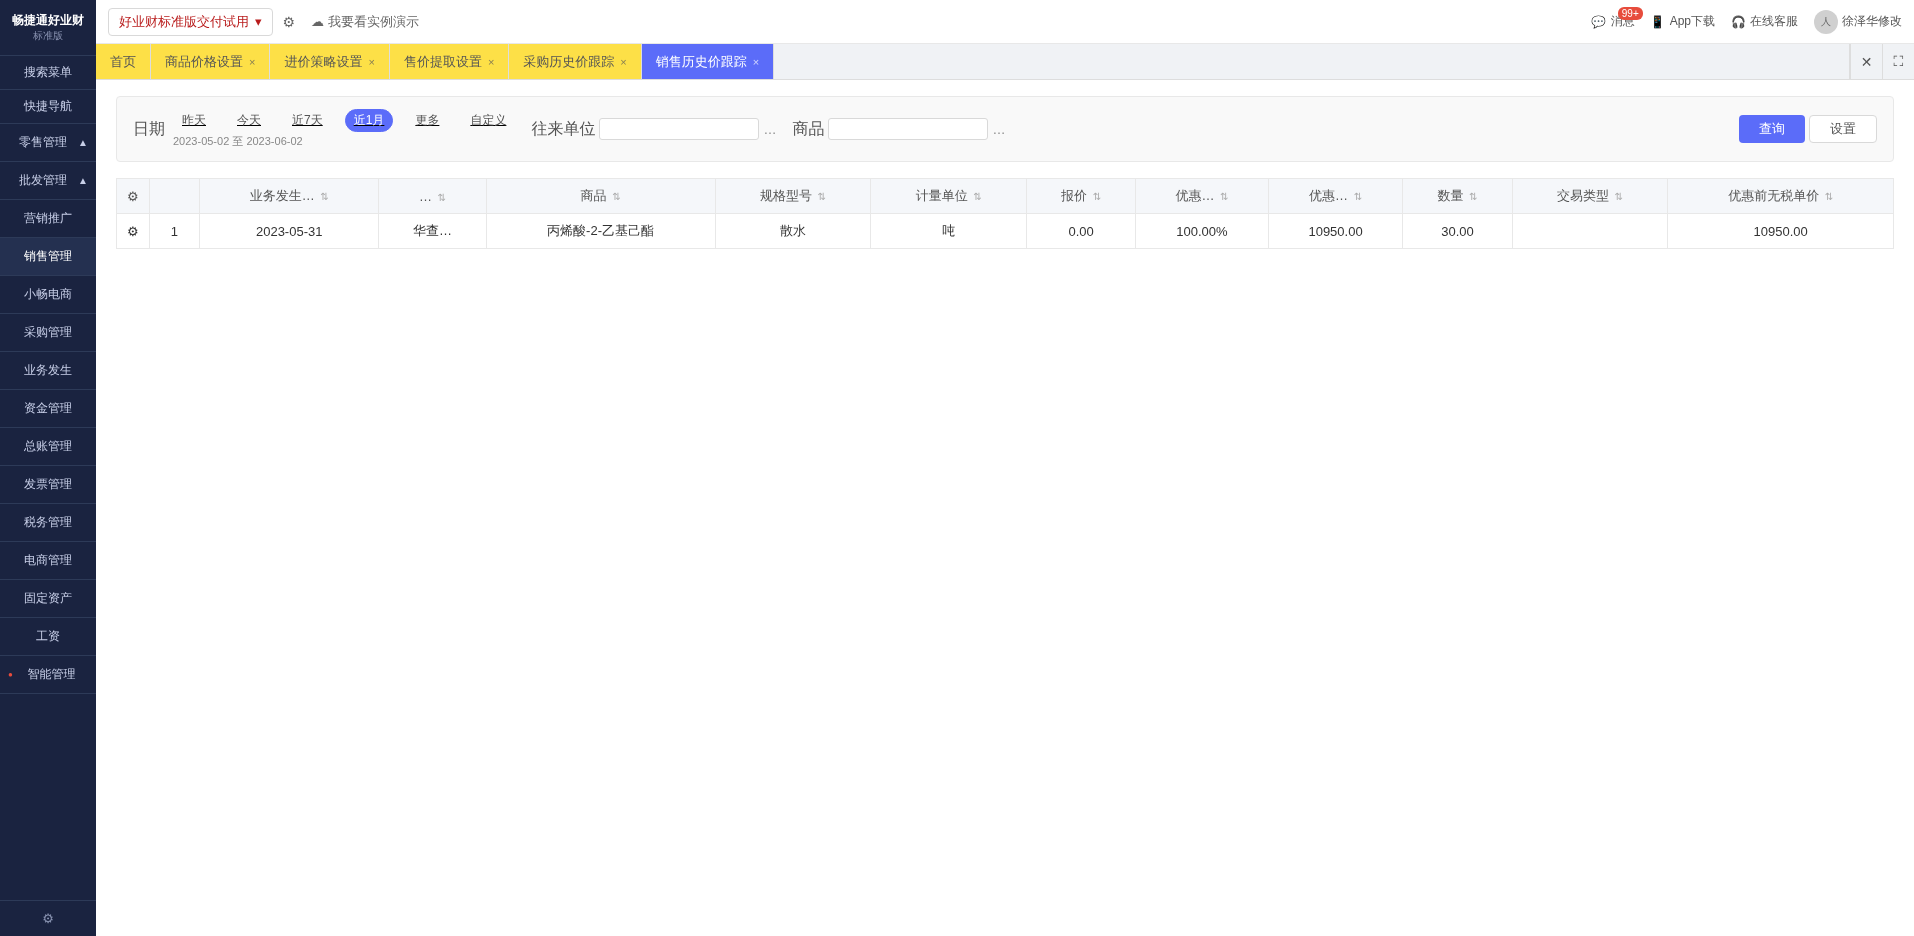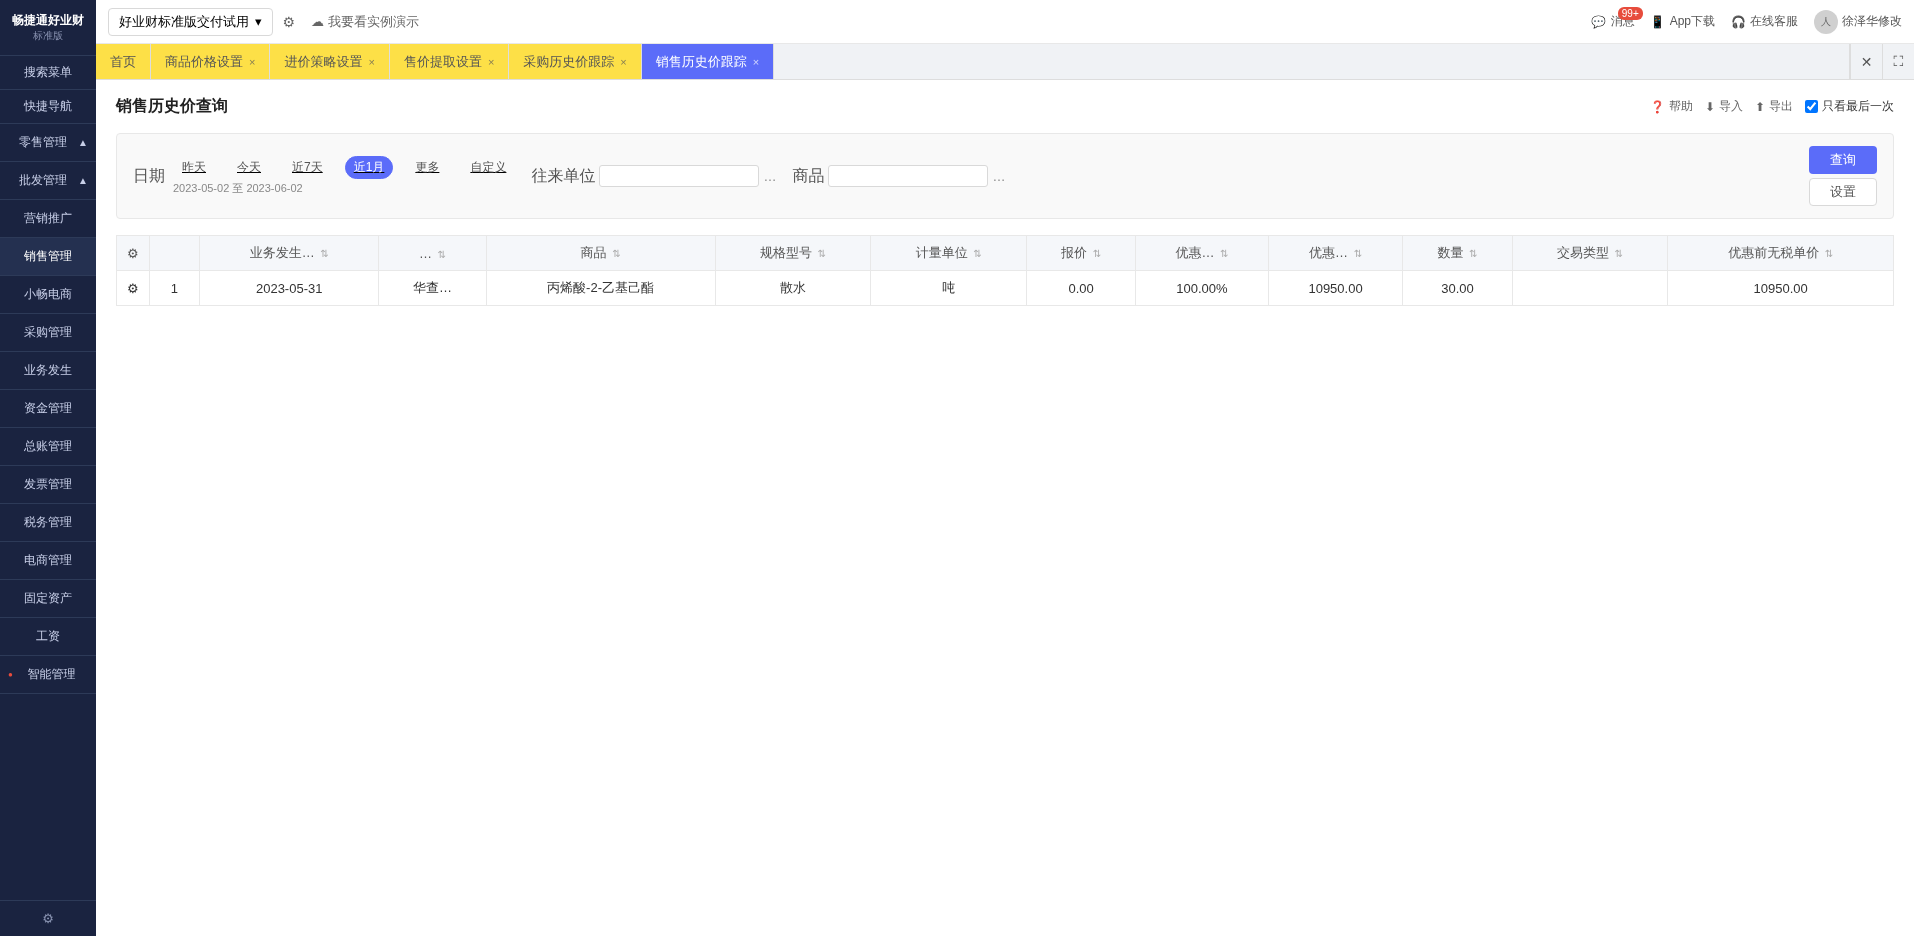--- a/index.html
+++ b/index.html
@@ -95,21 +95,21 @@
       flex-shrink: 0;
     }
     .topbar-selector {
       display: flex;
       align-items: center;
       border: 1px solid #d9d9d9;
       border-radius: 4px;
       padding: 4px 10px;
       cursor: pointer;
       font-size: 13px;
-      color: #000000;
+      color: #b91c1c;
       gap: 6px;
       margin-right: 10px;
     }
     .topbar-settings-icon {
       cursor: pointer;
       color: #666;
       font-size: 14px;
       margin-right: 16px;
     }
     .topbar-demo {
@@ -311,21 +311,21 @@
       width: 160px;
     }
     .filter-more {
       color: #888;
       font-size: 13px;
       cursor: pointer;
     }
     .filter-actions {
       margin-left: auto;
       display: flex;
-      flex-direction: column;
+      flex-direction: row;
       gap: 4px;
     }
     .btn-query {
       background: #5b6cf9;
       color: #fff;
       border: none;
       border-radius: 4px;
       padding: 5px 20px;
       font-size: 13px;
       cursor: pointer;
@@ -501,41 +501,20 @@
       <span class="close-icon">×</span>
     </div>
     <div style="margin-left:auto; display:flex; border-left:1px solid #ddd;">
       <div class="dialog-btn" style="position:static; width:32px; height:36px; background:#f0f2f5; border:none; border-left:1px solid #ddd; display:flex; align-items:center; justify-content:center; cursor:pointer; font-size:14px; color:#555;">✕</div>
       <div class="dialog-btn" style="position:static; width:32px; height:36px; background:#f0f2f5; border:none; border-left:1px solid #ddd; display:flex; align-items:center; justify-content:center; cursor:pointer; font-size:14px; color:#555;">⛶</div>
     </div>
   </div>
 
   <div class="content-area">
 
-    <div class="page-header">
-      <div class="page-title">销售历史价查询</div>
-      <div class="page-actions">
-        <div class="action-link">
-          <span>❓</span>
-          <span>帮助</span>
-        </div>
-        <div class="action-link">
-          <span>⬇</span>
-          <span>导入</span>
-        </div>
-        <div class="action-link">
-          <span>⬆</span>
-          <span>导出</span>
-        </div>
-        <label class="checkbox-label">
-          <input type="checkbox" checked="" style="">
-          <span>只看最后一次</span>
-        </label>
-      </div>
-    </div>
 
     <div class="filter-area">
       <div class="filter-group">
         <span class="filter-label">日期</span>
         <div style="display:flex; flex-direction:column;">
           <div class="date-options">
             <span class="date-btn">昨天</span>
             <span class="date-btn">今天</span>
             <span class="date-btn">近7天</span>
             <span class="date-btn active">近1月</span>

